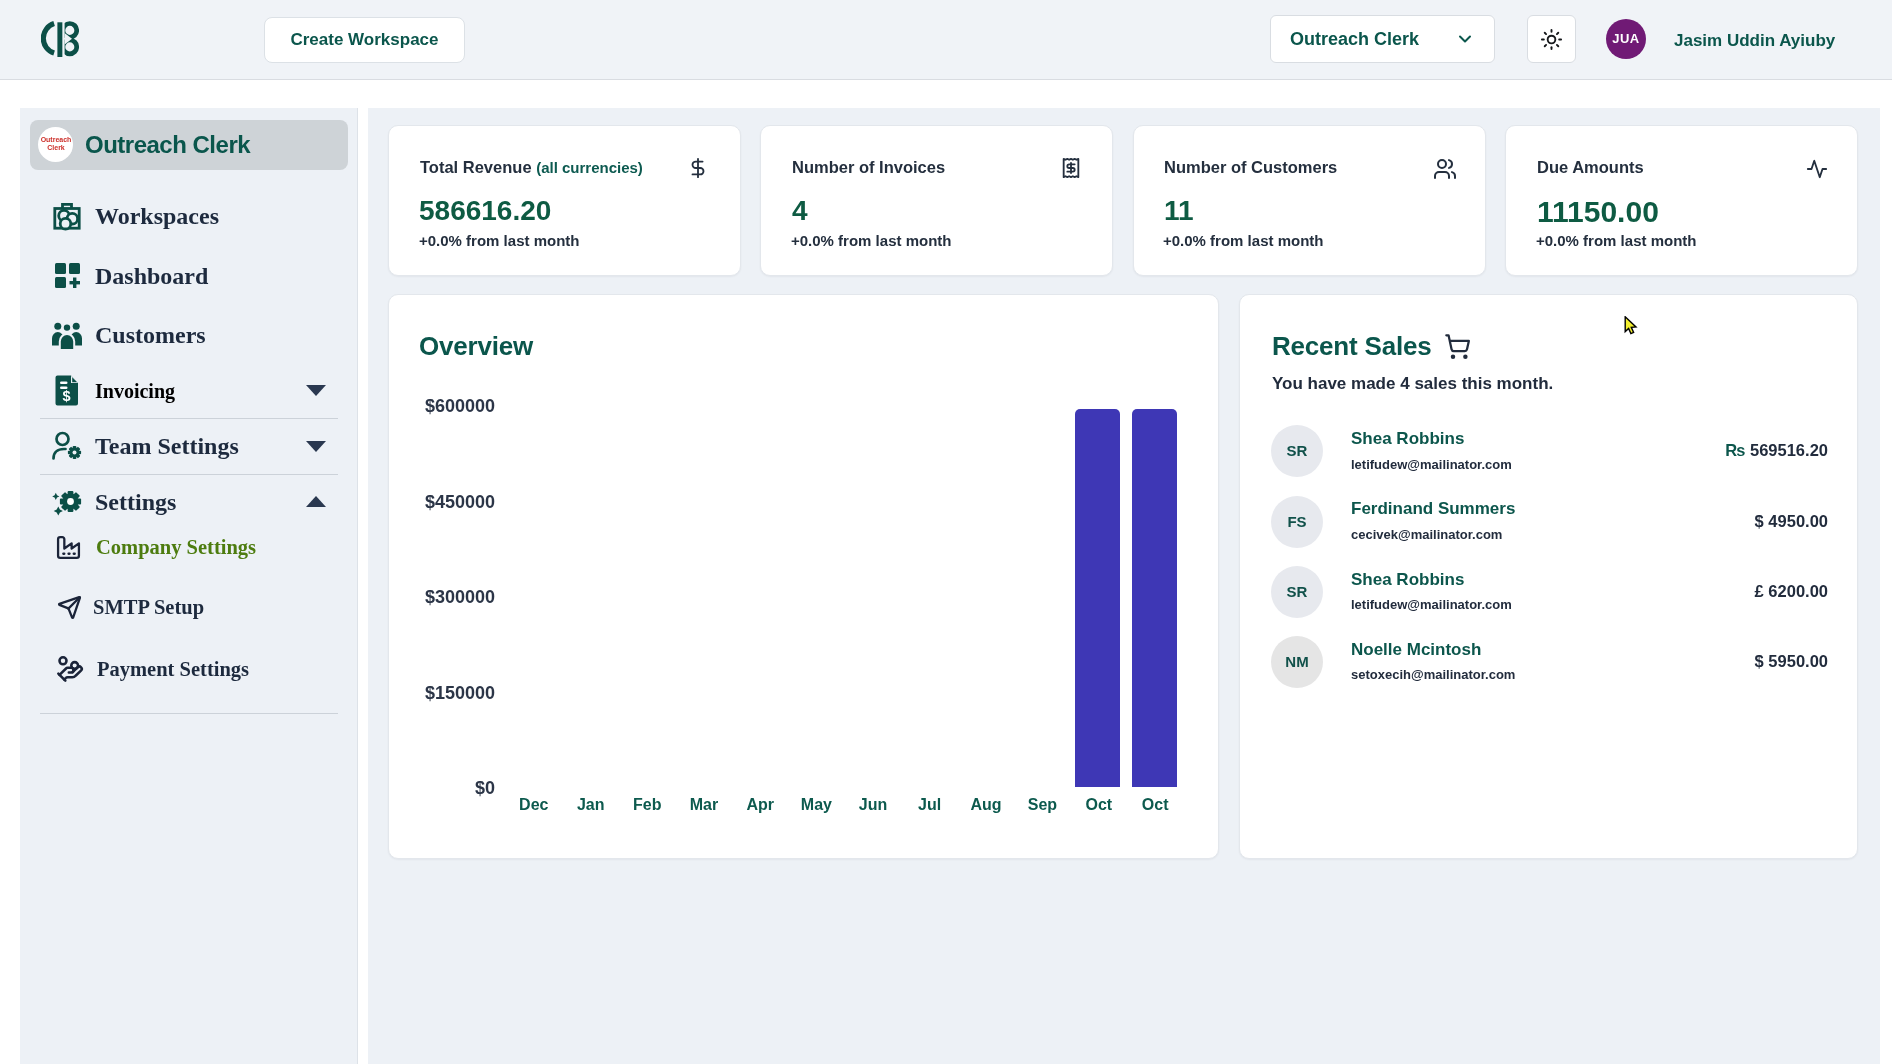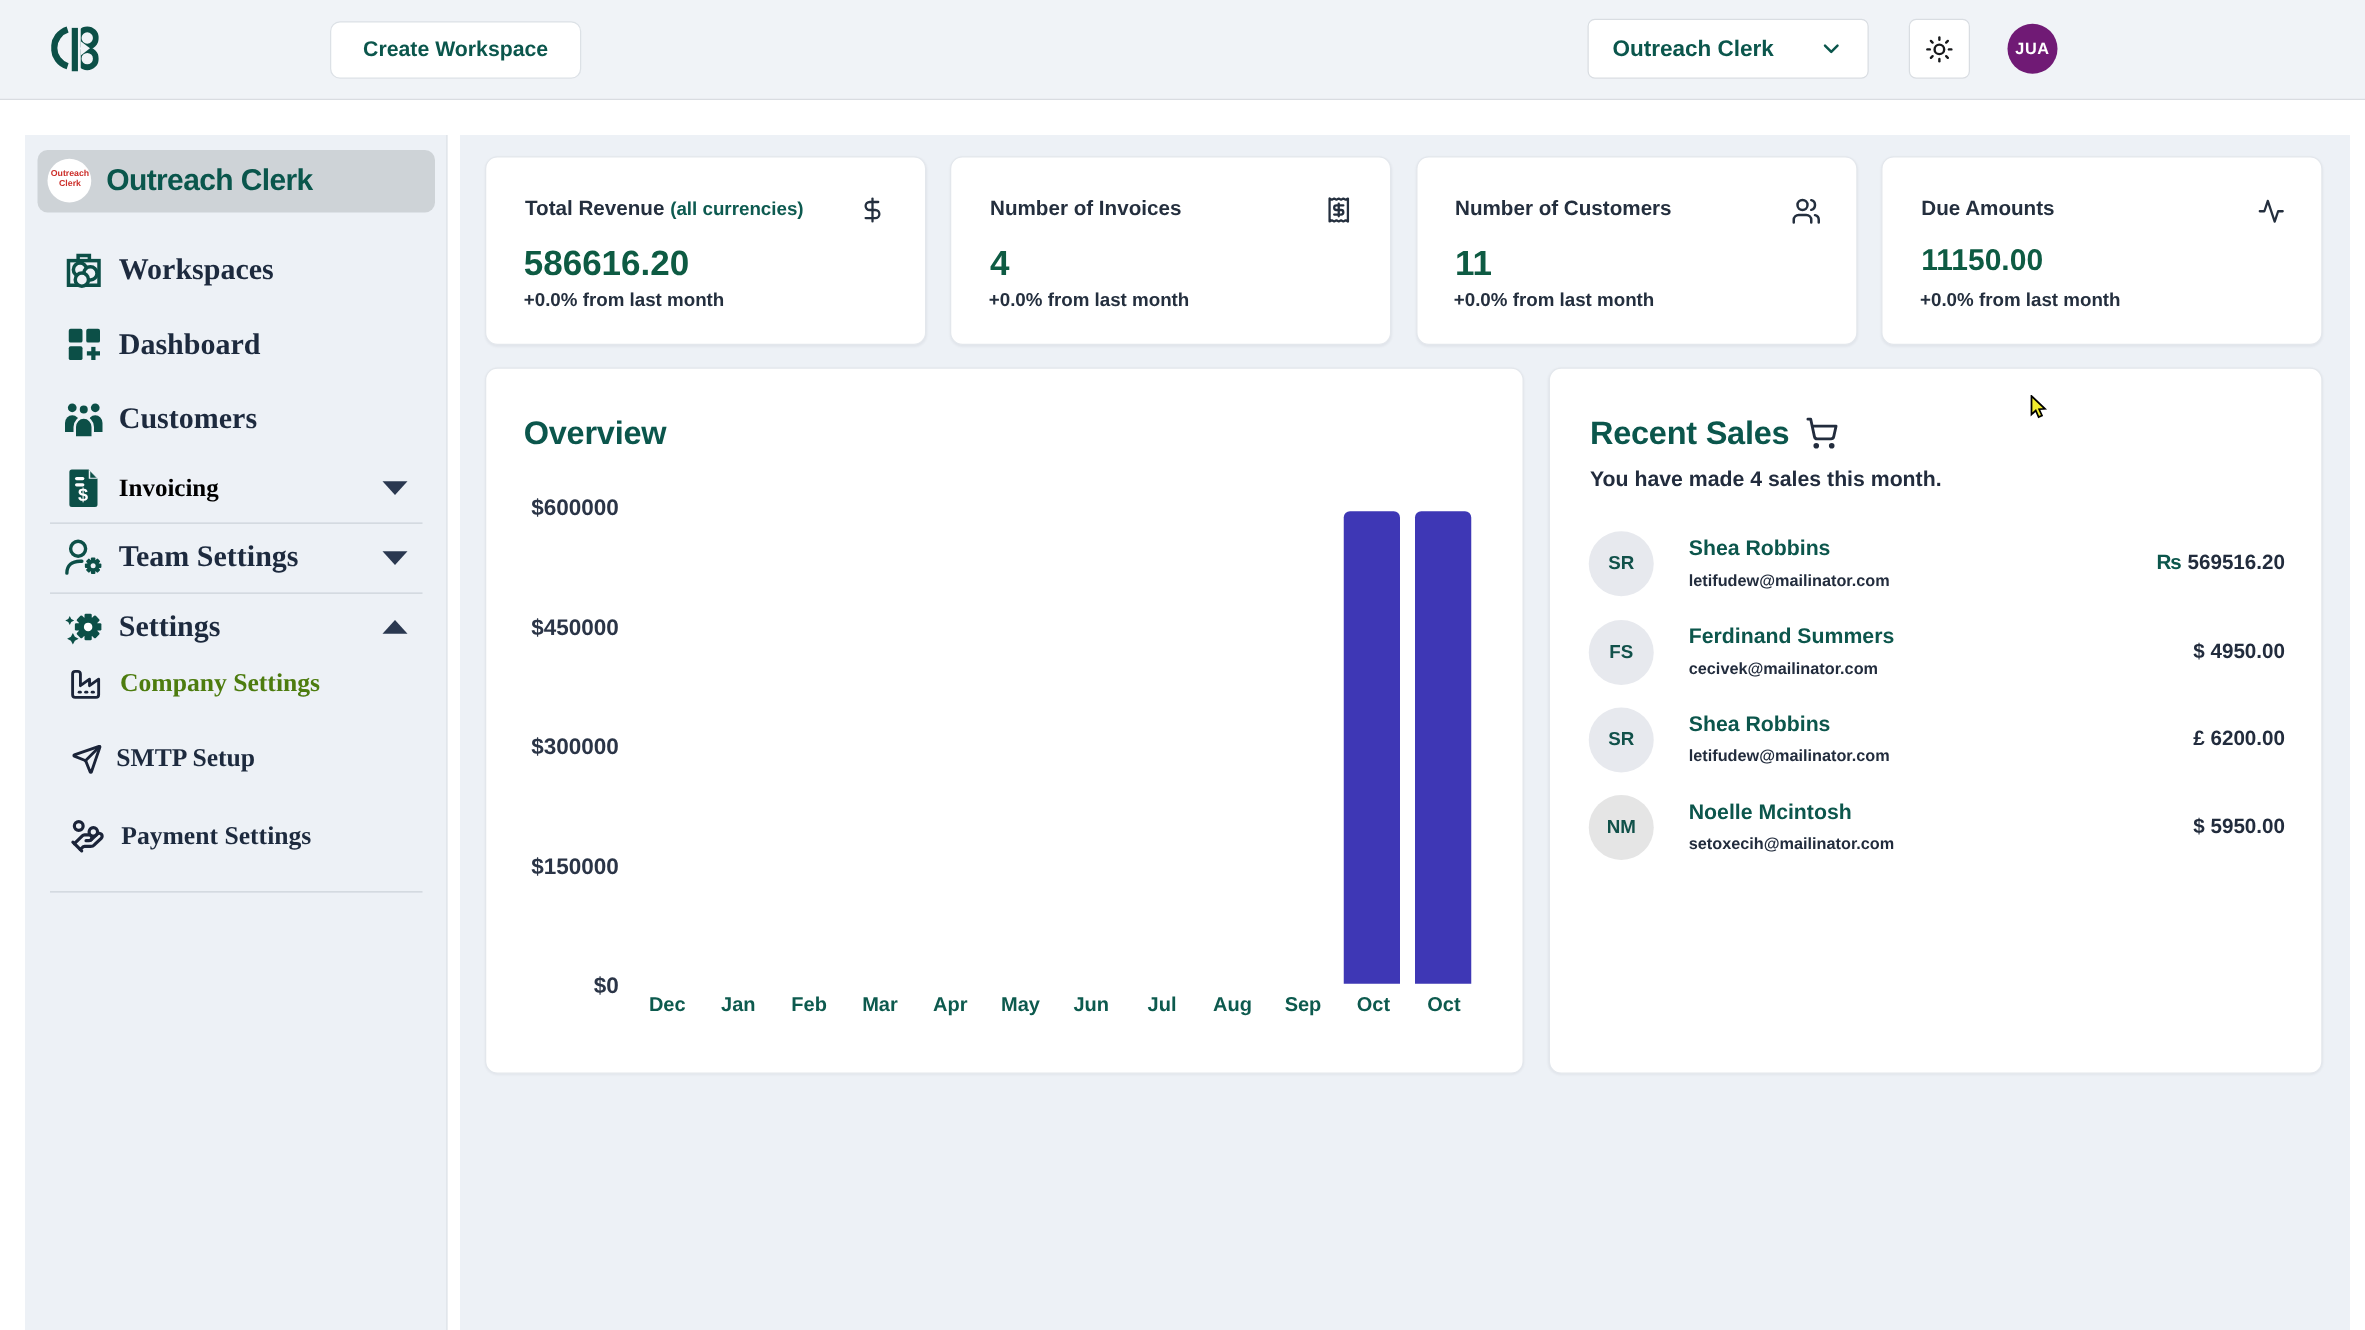--- a/index.html
+++ b/index.html
@@ -39,20 +39,21 @@
       <path d="M12 20v2"></path>
       <path d="m4.93 4.93 1.41 1.41"></path>
       <path d="m17.66 17.66 1.41 1.41"></path>
       <path d="M2 12h2"></path>
       <path d="M20 12h2"></path>
       <path d="m6.34 17.66-1.41 1.41"></path>
       <path d="m19.07 4.93-1.41 1.41"></path>
     </svg>
 
   <div class="abs" style="left:1606px;top:19px;width:40px;height:40px;border-radius:50%;background:#701a75;color:#fff;text-align:center;line-height:40px;font-size:13px;font-weight:bold;letter-spacing:.5px;">JUA</div>
+  <div class="abs teal" style="left:1674px;top:0;height:81px;line-height:81px;font-size:17px;font-weight:bold;">Jasim Uddin Ayiuby</div>
 
   <div class="abs" style="left:20px;top:108px;width:338px;height:956px;background:#edf1f6;border-right:1px solid #dde2e8;"></div>
 
   <div class="abs" style="left:30px;top:120px;width:318px;height:50px;background:#ced3d7;border-radius:8px;"></div>
   <div class="abs" style="left:38px;top:127px;width:35px;height:35px;border-radius:50%;background:#fff;"></div>
   <div class="abs" style="left:39px;top:136px;width:34px;text-align:center;font-size:7px;font-weight:bold;color:#cc2f2a;line-height:8px;">Outreach<br>Clerk</div>
   <div class="abs" style="left:85px;top:120px;height:50px;line-height:50px;font-size:24px;font-weight:bold;letter-spacing:-0.5px;color:#0a564c;">Outreach Clerk</div>
 
   <svg class="abs" style="left:51px;top:200px;" width="32" height="32" viewBox="0 0 32 32" fill="none" stroke="#0c4f47" stroke-width="2.8">
     <path d="M11.5 8.5 v-4.2 h9 v4.2"></path>
@@ -182,21 +183,21 @@
       <path d="M22 21v-2a4 4 0 0 0-3-3.87"></path>
       <path d="M16 3.13a4 4 0 0 1 0 7.75"></path>
     </svg>
   <div class="abs" style="left:1164px;top:195px;font-size:28px;font-weight:bold;color:#0e5b43;">11</div>
   <div class="abs" style="left:1163px;top:232px;font-size:15px;font-weight:bold;color:#242f3e;">+0.0% from last month</div>
 
   <div class="abs" style="left:1537px;top:158px;font-size:16.5px;font-weight:bold;color:#242f3e;">Due Amounts</div>
   <svg class="abs" style="left:1806px;top:158px;" width="22" height="22" viewBox="0 0 24 24" fill="none" stroke="#242f3e" stroke-width="2" stroke-linecap="round" stroke-linejoin="round">
       <path d="M22 12h-4l-3 9L9 3l-3 9H2"></path>
     </svg>
-  <div class="abs" style="left:1537px;top:195px;font-size:24px;font-weight:bold;color:#0e5b43;">11150.00</div>
+  <div class="abs" style="left:1537px;top:195px;font-size:30px;font-weight:bold;color:#0e5b43;">11150.00</div>
   <div class="abs" style="left:1536px;top:232px;font-size:15px;font-weight:bold;color:#242f3e;">+0.0% from last month</div>
 
   <div class="card" style="left:388px;top:294px;width:831px;height:565px;"></div>
   <div class="abs" style="left:419px;top:331px;font-size:26px;font-weight:bold;letter-spacing:-0.2px;color:#0b564c;">Overview</div>
 
   <div class="abs" style="left:395px;top:396px;width:100px;text-align:right;font-size:18px;font-weight:bold;color:#2b3547;">$600000</div>
   <div class="abs" style="left:395px;top:491.5px;width:100px;text-align:right;font-size:18px;font-weight:bold;color:#2b3547;">$450000</div>
   <div class="abs" style="left:395px;top:587px;width:100px;text-align:right;font-size:18px;font-weight:bold;color:#2b3547;">$300000</div>
   <div class="abs" style="left:395px;top:682.5px;width:100px;text-align:right;font-size:18px;font-weight:bold;color:#2b3547;">$150000</div>
   <div class="abs" style="left:395px;top:778px;width:100px;text-align:right;font-size:18px;font-weight:bold;color:#2b3547;">$0</div>

